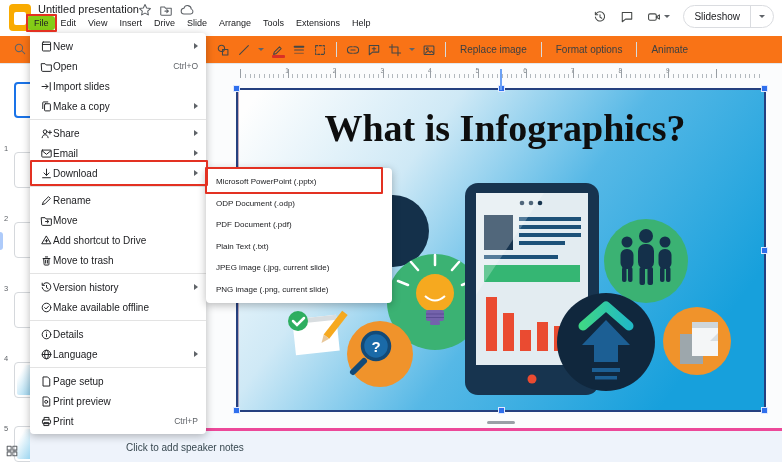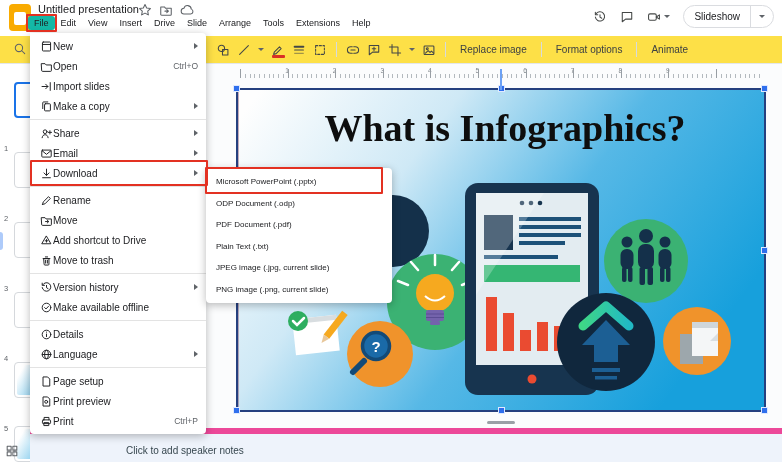--- a/index.html
+++ b/index.html
@@ -8,51 +8,51 @@
   .app { position:relative; width:782px; height:462px; overflow:hidden; background:#fff; }
 
   
   .header { position:absolute; inset:0 0 auto 0; height:36px; background:#fff; z-index:5; }
   .logo { position:absolute; left:9px; top:4px; width:22px; height:27px; background:#f9ab00; border-radius:4px; }
   .logo::after { content:''; position:absolute; left:5px; top:8px; width:12px; height:13px; background:#fff; border-radius:2px; }
   .doc-title { position:absolute; left:38px; top:3px; font-size:11px; color:#202124; white-space:nowrap; }
   .title-icons { position:absolute; left:138px; top:3px; display:flex; gap:7px; color:#5f6368; align-items:center; }
   .menubar { position:absolute; left:28px; top:16px; display:flex; font-size:9px; color:#202124; }
   .mb-item { padding:2px 6px; border-radius:3px; cursor:default; white-space:nowrap; }
-  .mb-file { background:#14b8a6; position:relative; }
+  .mb-file { background:#84cc16; position:relative; }
   .header-right { position:absolute; right:8px; top:5px; display:flex; align-items:center; gap:13px; color:#444746; }
   .cam-group { display:flex; align-items:center; gap:3px; }
   .ss-btn { display:flex; align-items:center; height:23px; border:1px solid #dadce0; border-radius:12px; background:#fff; font-size:10px; color:#202124; }
   .ss-label { padding:0 10px; }
   .ss-div { width:1px; align-self:stretch; background:#dadce0; }
   .ss-caret { padding:0 8px; display:flex; align-items:center; }
 
   
-  .toolbar { position:absolute; left:0; right:0; top:36px; height:28px; background:#fde047; border-bottom:1px solid #e4e7ea; z-index:4; }
+  .toolbar { position:absolute; left:0; right:0; top:36px; height:28px; background:#f97316; border-bottom:1px solid #e4e7ea; z-index:4; }
   .tb-search { position:absolute; left:13px; top:6px; color:#5f6368; }
   .tb-icons { position:absolute; left:216px; top:0; height:27px; display:flex; align-items:center; gap:7px; color:#444746; }
   .tb-sep { width:1px; height:15px; background:#d7dadd; margin:0 2px; }
   .tb-btn { font-size:10px; color:#3c4043; padding:0 5px; white-space:nowrap; }
   .pen-wrap { position:relative; display:flex; }
   .pen-red { position:absolute; left:1px; bottom:-1px; width:13px; height:2.5px; background:#d93025; border-radius:1px; }
   .caret-d { width:0; height:0; border-top:3.5px solid #5f6368; border-left:3px solid transparent; border-right:3px solid transparent; }
 
   
   .canvas { position:absolute; left:30px; top:64px; width:752px; height:364px; background:#fbfcfd; }
   .ruler { position:absolute; left:237px; top:66px; width:529px; height:14px; background:transparent; }
   .ruler::before { content:''; position:absolute; left:3px; right:2px; bottom:2px; height:4px;
      background:repeating-linear-gradient(to right,#b3b9be 0 1px,transparent 1px 4.76px); }
   .ruler::after { content:''; position:absolute; left:3px; right:2px; bottom:2px; height:9px;
      background:repeating-linear-gradient(to right,#989ea4 0 1px,transparent 1px 47.6px); }
   .ruler-num { position:absolute; bottom:6px; transform:translateX(-50%); font-size:6.5px; color:#80868b; }
   .guide { position:absolute; left:500px; top:69px; width:2px; height:21px; background:#6ca1f5; z-index:3; }
   .slide-wrap { position:absolute; left:237px; top:89px; width:528px; height:322px; z-index:2; }
   .sel-border { position:absolute; inset:-1px; border:2px solid #25407f; pointer-events:none; }
   .hdl { position:absolute; width:7px; height:7px; background:#2f6fed; border:1px solid #dfe9ff; }
-  .notes { position:absolute; left:30px; right:0; bottom:0; height:34px; background:#eef3fb; border-top:6px solid #ec4899; z-index:3; }
+  .notes { position:absolute; left:30px; right:0; bottom:0; height:34px; background:#eef3fb; border-top:3px solid #ec4899; z-index:3; }
   .notes-text { position:absolute; left:96px; top:11px; font-size:10px; color:#37474f; white-space:nowrap; }
   .drag-handle { position:absolute; left:487px; top:421px; width:28px; height:3px; background:#9aa0a6; border-radius:2px; z-index:3; }
 
   
   .filmstrip { position:absolute; left:0; top:64px; width:30px; bottom:0; background:#fff; z-index:1; }
   .thumb { position:absolute; left:14px; width:26px; height:36px; border:1px solid #d5d8dc; border-radius:4px; background:#fff; }
   .thumb.sel { border:2px solid #1a73e8; }
   .thumb .mini { position:absolute; inset:2px; background:linear-gradient(120deg,#fff 20%,#8fd0ee 90%); border-radius:2px; }
   .thumb-num { position:absolute; left:4px; font-size:7.5px; color:#5f6368; }
   .edge-tab { position:absolute; left:0; top:168px; width:3px; height:18px; background:#aecbfa; border-radius:0 3px 3px 0; }

